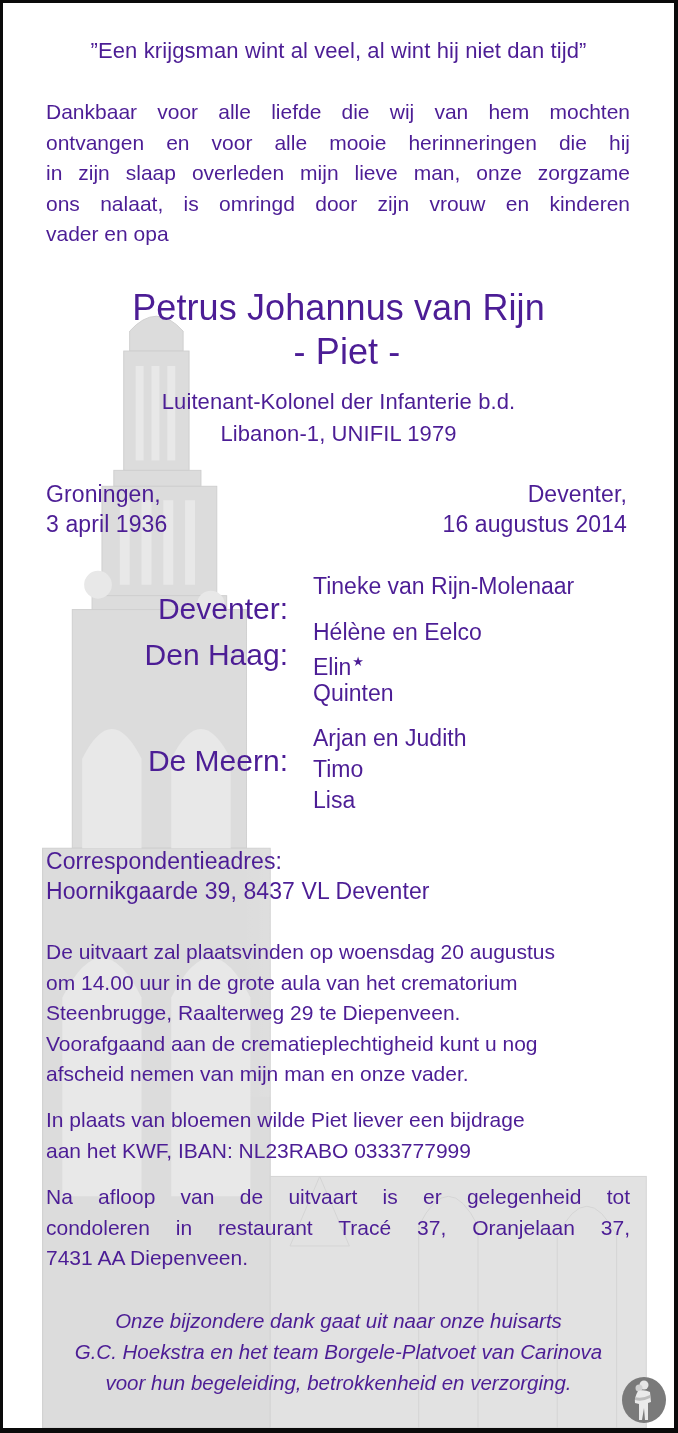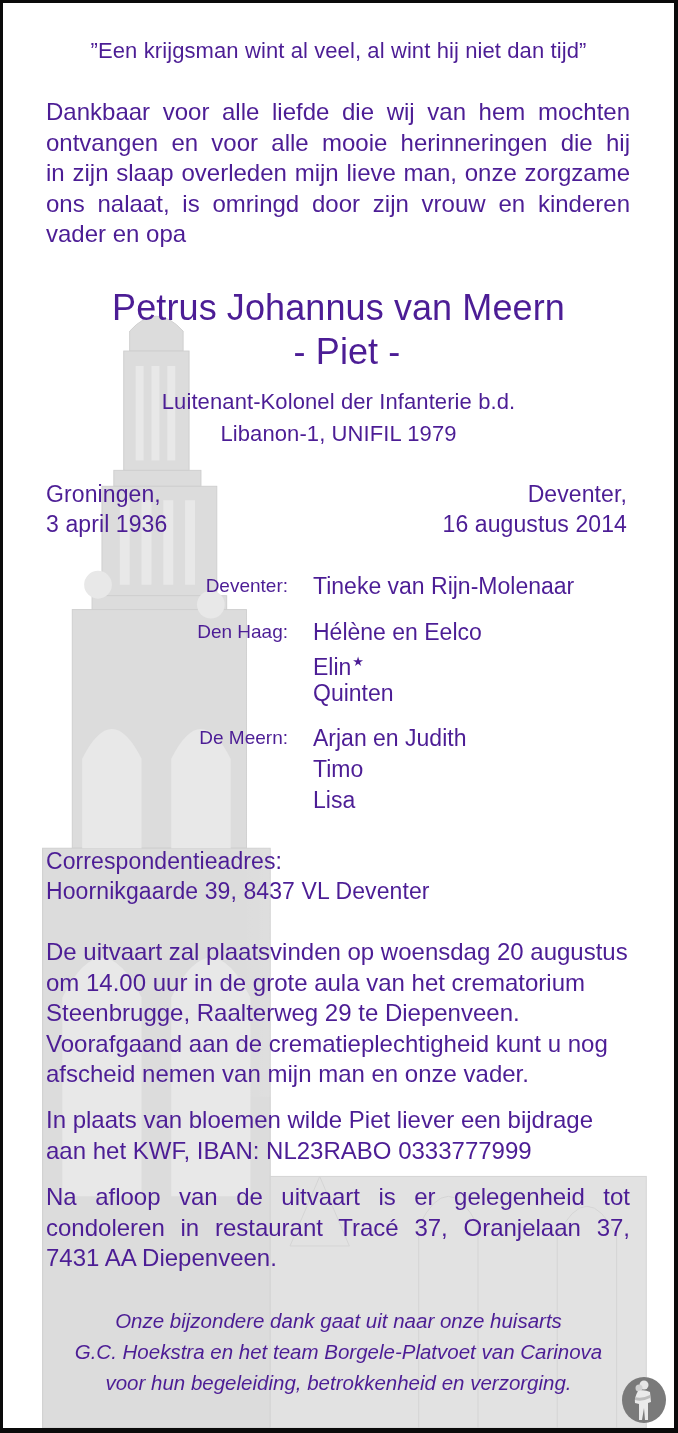--- a/index.html
+++ b/index.html
@@ -18,37 +18,37 @@
       color: #4c1d95;
     }
     
     .bg { position: absolute; inset: 0; pointer-events: none; }
     .bg svg { width: 100%; height: 100%; display: block; }
 
     .content { position: absolute; inset: 0; }
     .t { position: absolute; white-space: nowrap; font-size: 23px; line-height: 30px; letter-spacing: 0.1px; }
     .center { left: 0; right: 0; text-align: center; }
     .left46 { left: 43px; }
-    .para { position: absolute; left: 43px; width: 584px; font-size: 24px; line-height: 30.5px; }
+    .para { position: absolute; left: 43px; width: 584px; font-size: 21px; line-height: 30.5px; }
     .para .ln { display: block; white-space: nowrap; }
     .justify .ln { text-align: justify; text-align-last: justify; }
     .justify .ln.last { text-align-last: left; }
 
     .quote { top: 33px; font-size: 22px; }
     .name { top: 284px; font-size: 36px; line-height: 42px; }
     .nick { top: 328px; font-size: 36px; line-height: 42px; padding-left: 17px; }
     .rank { top: 384px; font-size: 22px; }
     .mission { top: 416px; font-size: 22px; }
 
     .birth-place { top: 476px; left: 43px; }
     .birth-date { top: 506px; left: 43px; }
     .death-place { top: 476px; right: 47px; text-align: right; }
     .death-date { top: 506px; right: 47px; text-align: left; }
 
-    .fam-label { position: absolute; right: 386px; text-align: left; white-space: nowrap; font-size: 19px; line-height: 30px; }
+    .fam-label { position: absolute; right: 386px; text-align: left; white-space: nowrap; font-size: 30px; line-height: 30px; margin-top: 23px; }
     .fam-name { position: absolute; left: 310px; white-space: nowrap; font-size: 23px; line-height: 30.5px; }
     .star { font-size: 13px; vertical-align: 9px; margin-left: 1px; }
 
     .thanks { position: absolute; left: 0; right: 0; text-align: center; font-style: italic; font-size: 20.5px; line-height: 31px; white-space: nowrap; }
 
     .logo { position: absolute; left: 617px; top: 1373px; width: 48px; height: 48px; }
   </style>
 </head>
 <body>
 
@@ -102,21 +102,21 @@
     <div class="t center quote">”Een krijgsman wint al veel, al wint hij niet dan tijd”</div>
 
     <div class="para justify" style="top:94px;">
       <span class="ln">Dankbaar voor alle liefde die wij van hem mochten</span>
       <span class="ln">ontvangen en voor alle mooie herinneringen die hij</span>
       <span class="ln">in zijn slaap overleden mijn lieve man, onze zorgzame</span>
       <span class="ln">ons nalaat, is omringd door zijn vrouw en kinderen</span>
       <span class="ln last">vader en opa</span>
     </div>
 
-    <div class="t center name">Petrus Johannus van Meern</div>
+    <div class="t center name">Petrus Johannus van Rijn</div>
     <div class="t center nick">- Piet -</div>
     <div class="t center rank">Luitenant-Kolonel der Infanterie b.d.</div>
     <div class="t center mission">Libanon-1, UNIFIL 1979</div>
 
     <div class="t birth-place">Groningen,</div>
     <div class="t birth-date">3 april 1936</div>
     <div class="t death-place">Deventer,</div>
     <div class="t death-date">16 augustus 2014</div>
 
     <div class="fam-label" style="top:568px;">Deventer:</div>

